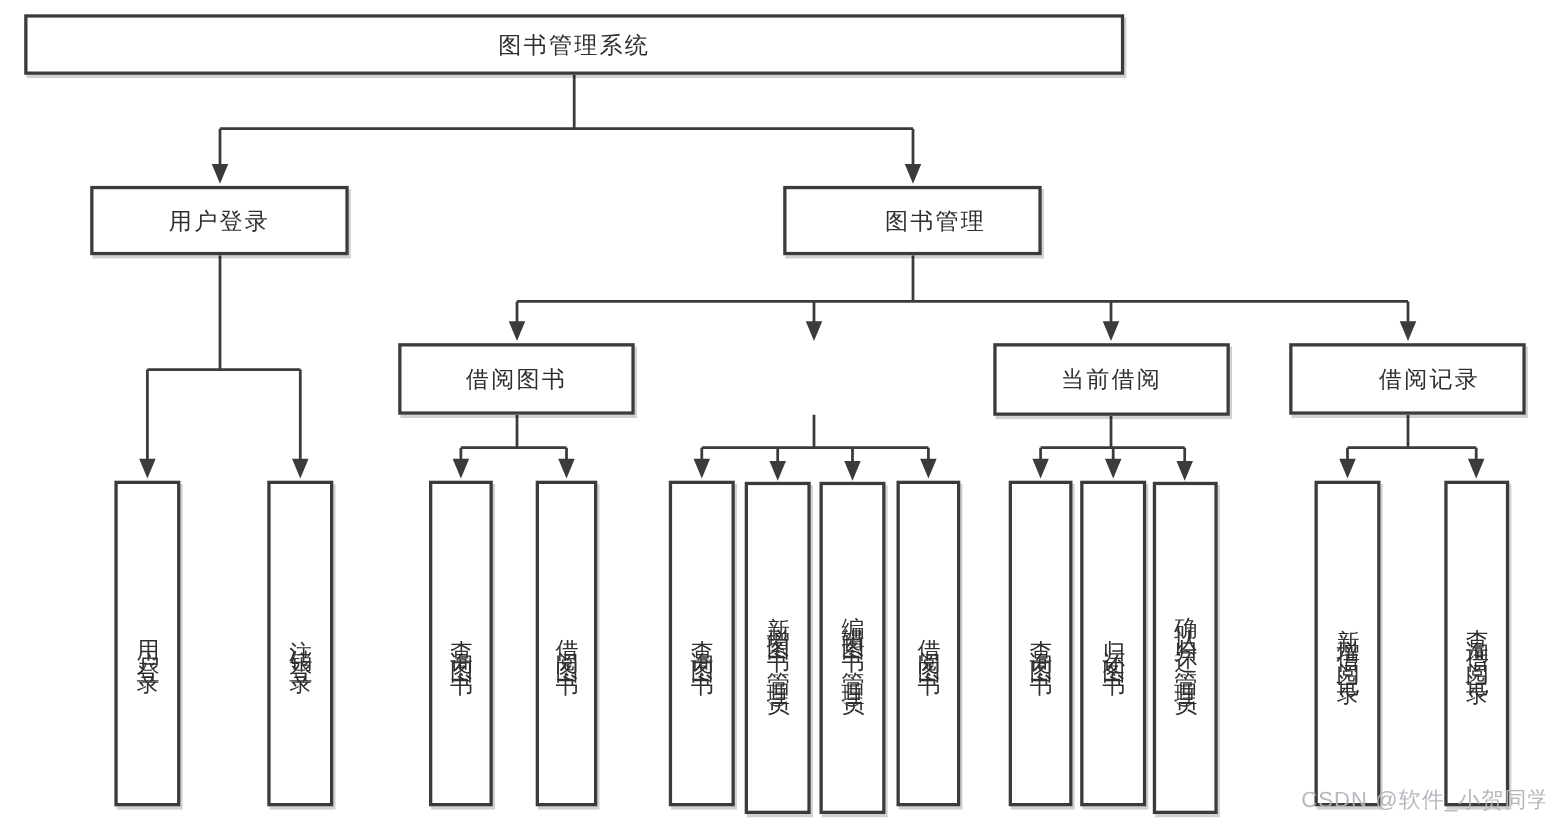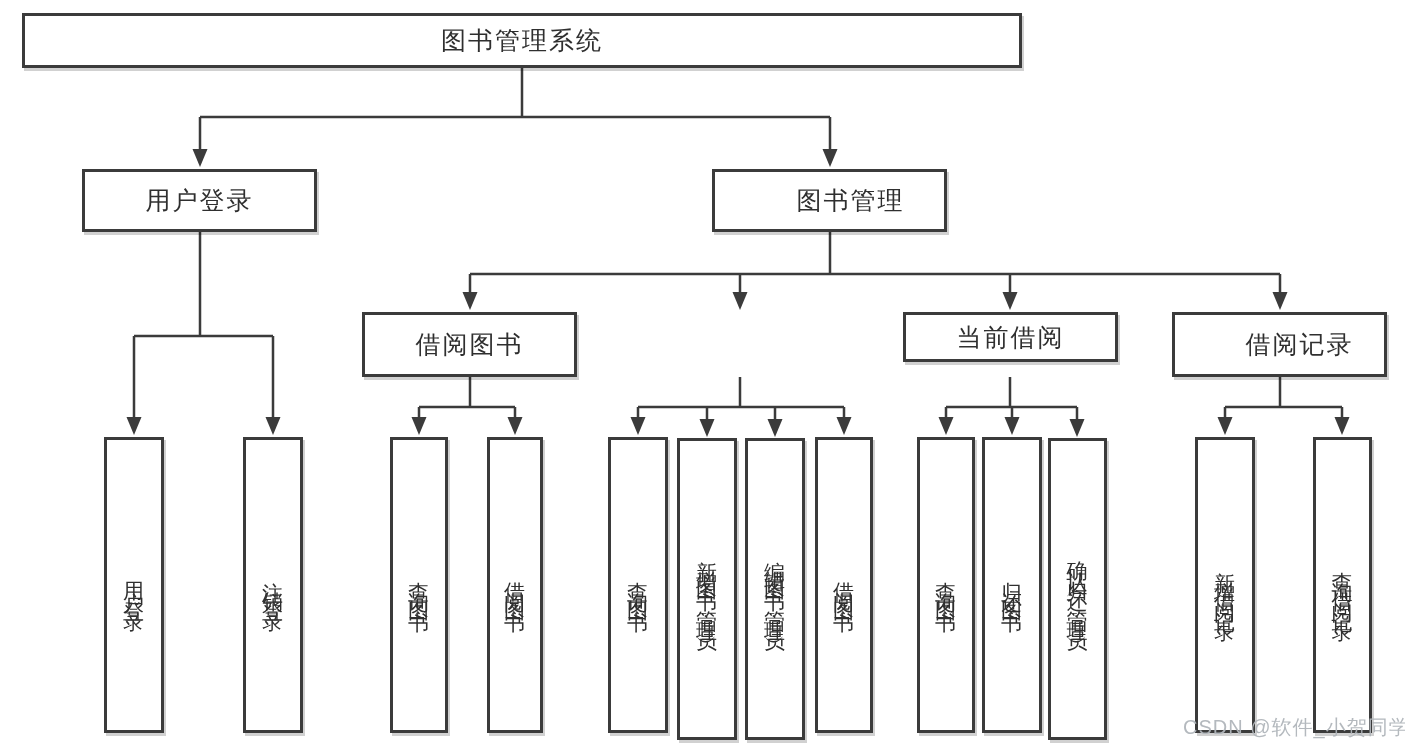--- a/index.html
+++ b/index.html
@@ -17,21 +17,21 @@
   }
   .node{
     position:absolute;
     box-sizing:border-box;
     border:3px solid #3b3b3b;
     background:#ffffff;
     box-shadow:2px 3px 0 rgba(0,0,0,0.18);
     display:flex;align-items:center;justify-content:center;
   }
   .hbox .lbl{
-    font-size:25px;
+    font-size:21px;
     letter-spacing:2px;
     white-space:nowrap;
     color:#2f2f2f;
   }
   .vbox .vlbl{
     writing-mode:vertical-rl;
     text-orientation:mixed;
     font-size:21px;
     letter-spacing:10px;
     color:#2f2f2f;
@@ -92,21 +92,21 @@
   <div class="node hbox" style="left:82px;top:169px;width:235px;height:63px;">
     <span class="lbl">用户登录</span>
   </div>
   <div class="node hbox" style="left:712px;top:169px;width:235px;height:63px;padding-left:42px;">
     <span class="lbl">图书管理</span>
   </div>
 
   <div class="node hbox" style="left:362px;top:312px;width:215px;height:65px;">
     <span class="lbl">借阅图书</span>
   </div>
-  <div class="node hbox" style="left:903px;top:312px;width:215px;height:50px;">
+  <div class="node hbox" style="left:903px;top:312px;width:215px;height:66px;">
     <span class="lbl">当前借阅</span>
   </div>
   <div class="node hbox" style="left:1172px;top:312px;width:215px;height:65px;padding-left:40px;">
     <span class="lbl">借阅记录</span>
   </div>
 
   <div class="node vbox" style="left:104px;top:437px;width:60px;height:296px;">
     <span class="vlbl">用户登录</span>
   </div>
   <div class="node vbox" style="left:243px;top:437px;width:60px;height:296px;">

